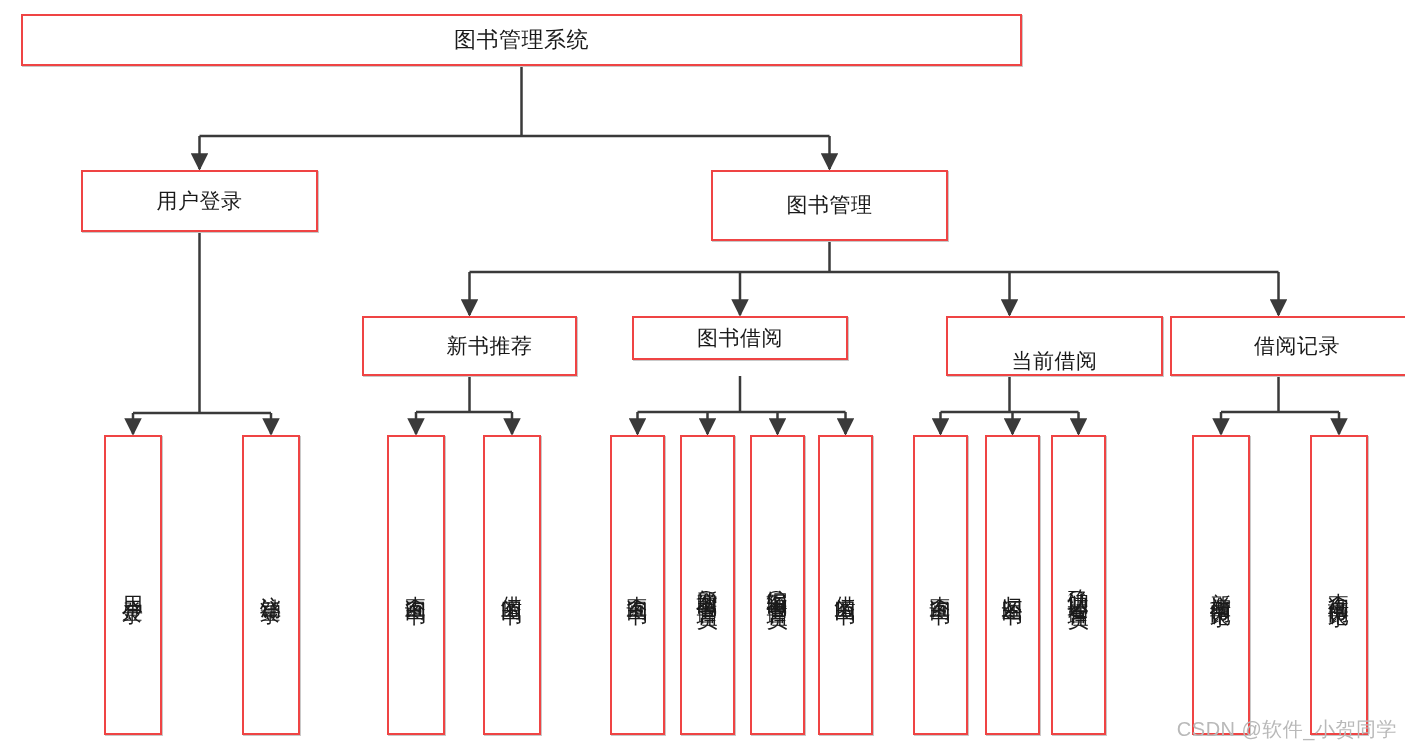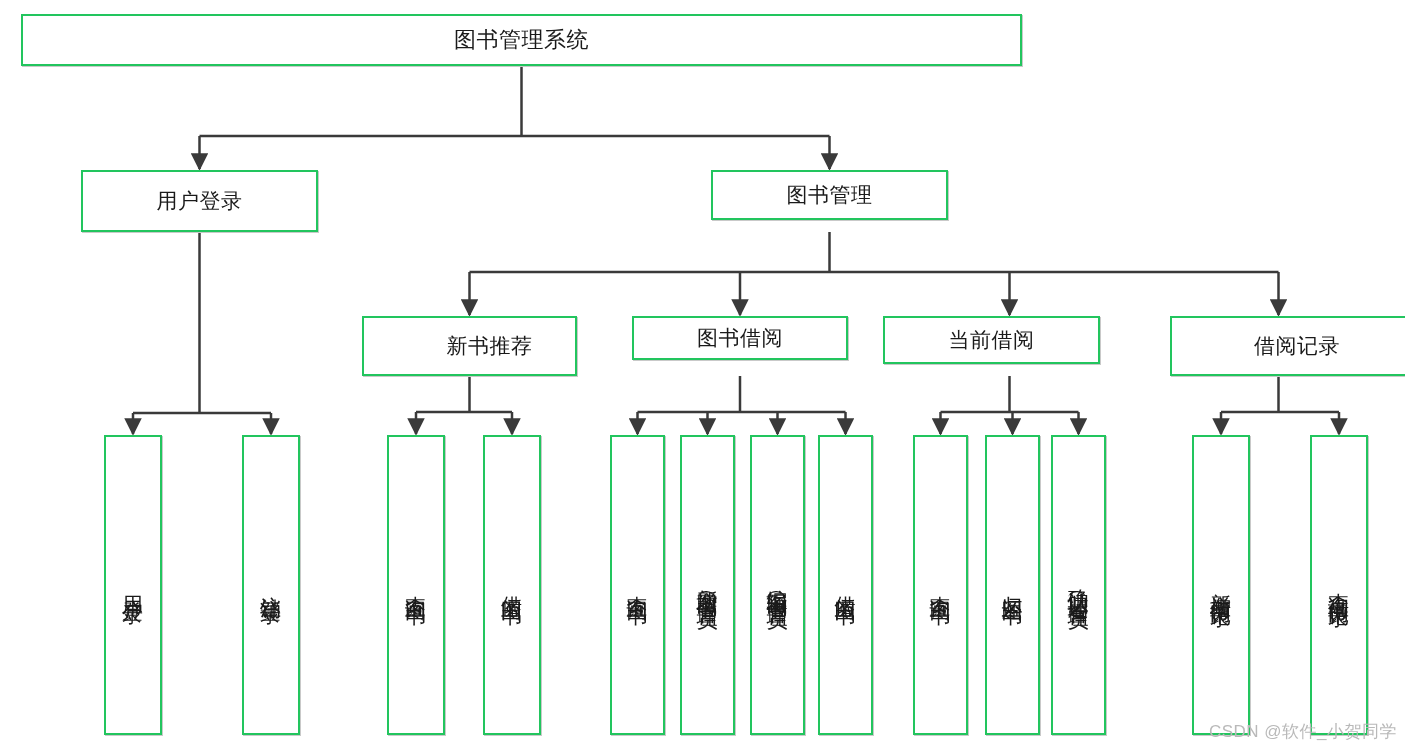--- a/index.html
+++ b/index.html
@@ -23,21 +23,21 @@
     left: 0;
     top: 0;
     width: 1405px;
     height: 747px;
     pointer-events: none;
   }
   .node {
     position: absolute;
     box-sizing: border-box;
     background: #ffffff;
-    border: 2px solid #22c55e;
+    border: 2px solid #ef4444;
     display: flex;
     align-items: center;
     justify-content: center;
     color: #1a1a1a;
     box-shadow: 1px 1px 0 #c9c9c9;
   }
   .node .label {
     display: block;
     text-align: center;
     line-height: 1.18;
@@ -61,21 +61,21 @@
     text-orientation: upright;
     font-size: 21px;
     letter-spacing: 3px;
     line-height: 1;
     max-height: 100%;
   }
   .watermark {
     position: absolute;
     right: 8px;
     bottom: 4px;
-    font-size: 17px;
+    font-size: 20px;
     color: #b9b9b9;
     letter-spacing: 0.5px;
     white-space: nowrap;
     user-select: none;
   }
 </style>
 </head>
 <body>
 
 <div id="canvas">
@@ -123,31 +123,31 @@
       </g>
   </svg>
 
   <div class="node root horiz" style="left: 21px; top: 14px; width: 1001px; height: 52px;">
     <span class="label">图书管理系统</span>
   </div>
 
   <div class="node horiz" style="left: 81px; top: 170px; width: 237px; height: 62px;">
     <span class="label">用户登录</span>
   </div>
-  <div class="node horiz" style="left: 711px; top: 170px; width: 237px; height: 50px;">
+  <div class="node horiz" style="left: 711px; top: 170px; width: 237px; height: 71px;">
     <span class="label">图书管理</span>
   </div>
 
   <div class="node horiz" style="left: 362px; top: 316px; width: 215px; height: 60px; padding-left: 40px;">
     <span class="label">新书推荐</span>
   </div>
   <div class="node horiz" style="left: 632px; top: 316px; width: 216px; height: 44px;">
     <span class="label">图书借阅</span>
   </div>
-  <div class="node horiz" style="left: 883px; top: 316px; width: 217px; height: 48px;">
+  <div class="node horiz" style="left: 946px; top: 316px; width: 217px; height: 60px; align-items: flex-end;">
     <span class="label">当前借阅</span>
   </div>
   <div class="node horiz" style="left: 1170px; top: 316px; width: 254px; height: 60px;">
     <span class="label">借阅记录</span>
   </div>
 
   <div class="node vert" style="left: 104px; top: 435px; width: 58px; height: 300px;">
     <span class="label">用户登录</span>
   </div>
   <div class="node vert" style="left: 242px; top: 435px; width: 58px; height: 300px;">

